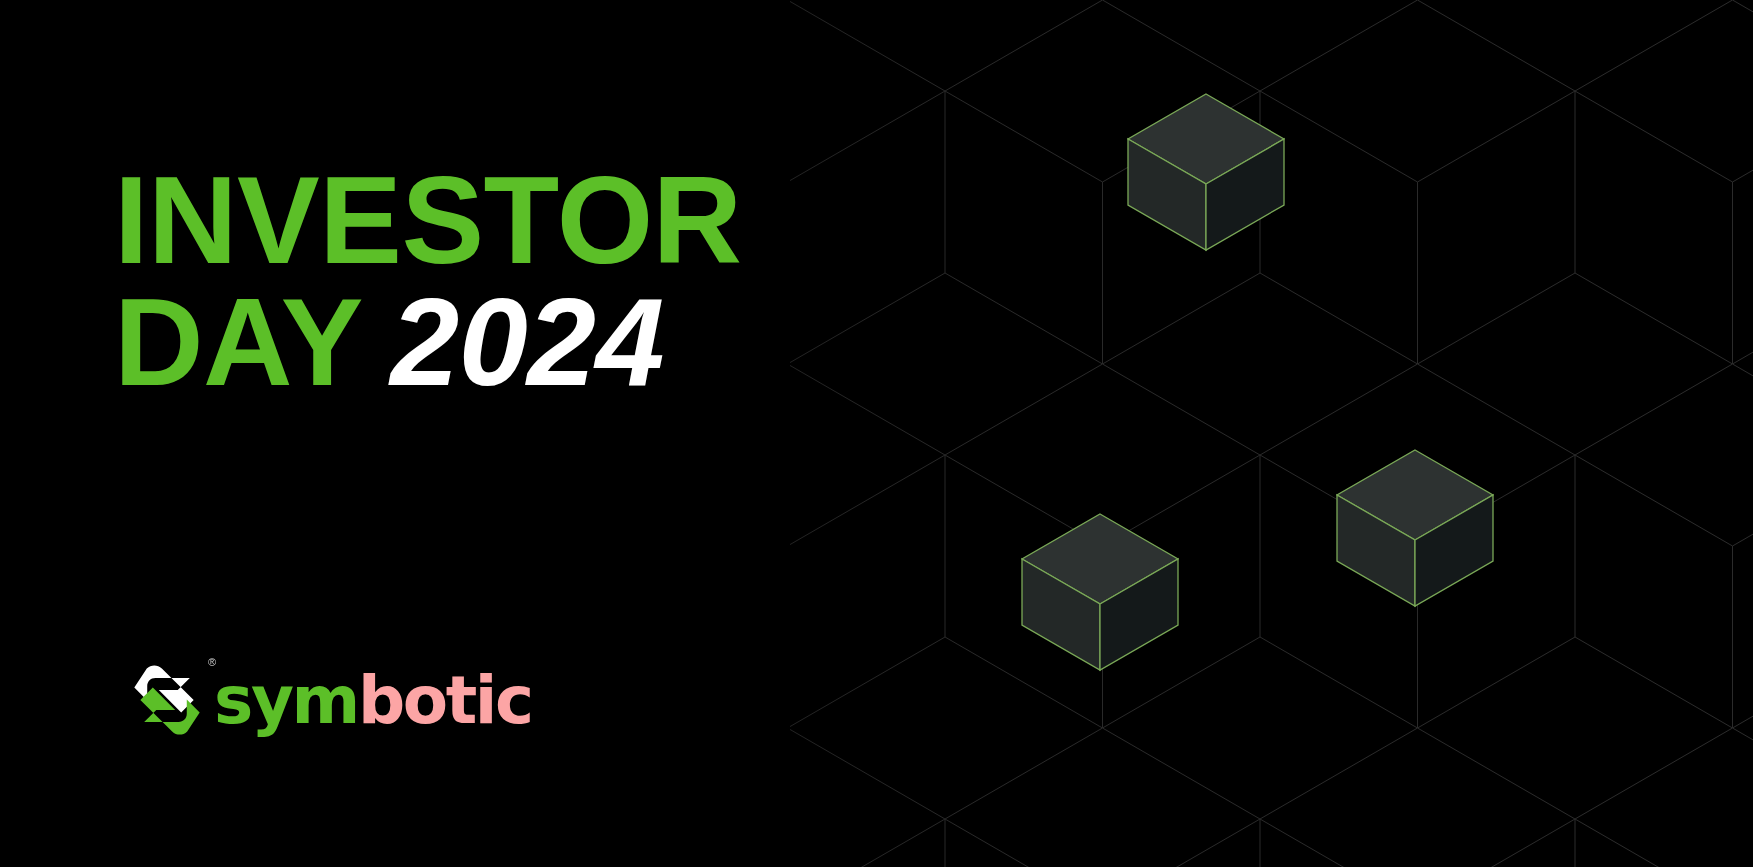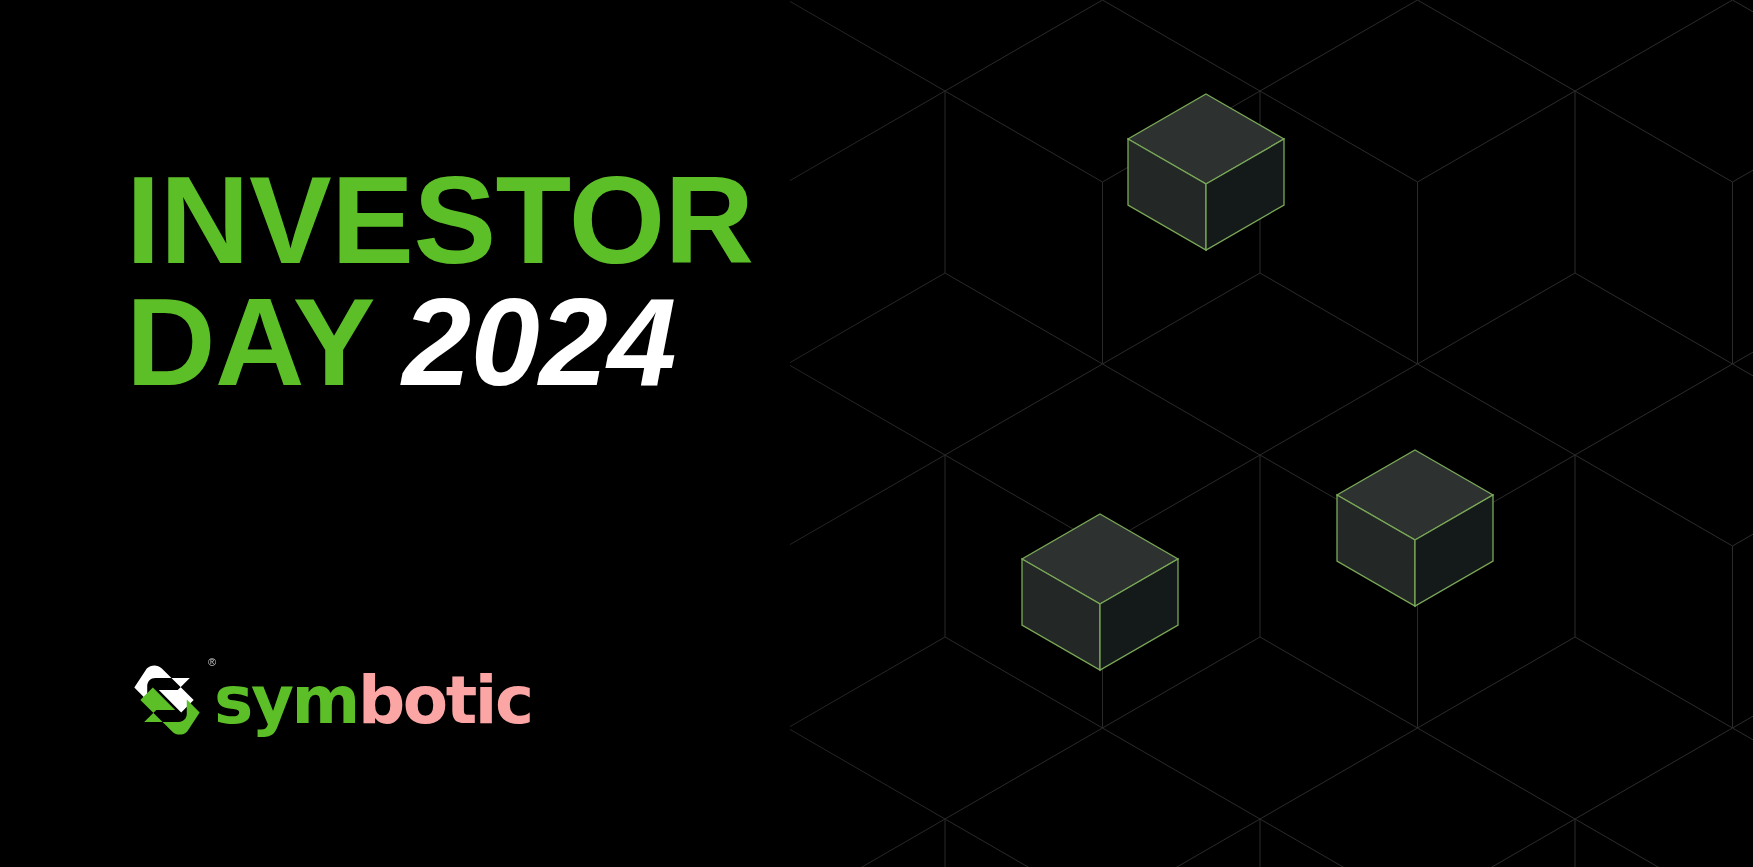--- a/index.html
+++ b/index.html
@@ -20,21 +20,21 @@
   
   #iso-pattern {
     position: absolute;
     inset: 0;
     pointer-events: none;
   }
 
   
   #headline {
     position: absolute;
-    left: 126px;
+    left: 114px;
     top: 160px;
     line-height: 0.98;
     letter-spacing: -0.5px;
   }
   .hl-line {
     display: block;
     font-size: 124px;
     font-weight: 700;
     white-space: nowrap;
     font-family: "Liberation Sans", sans-serif;

